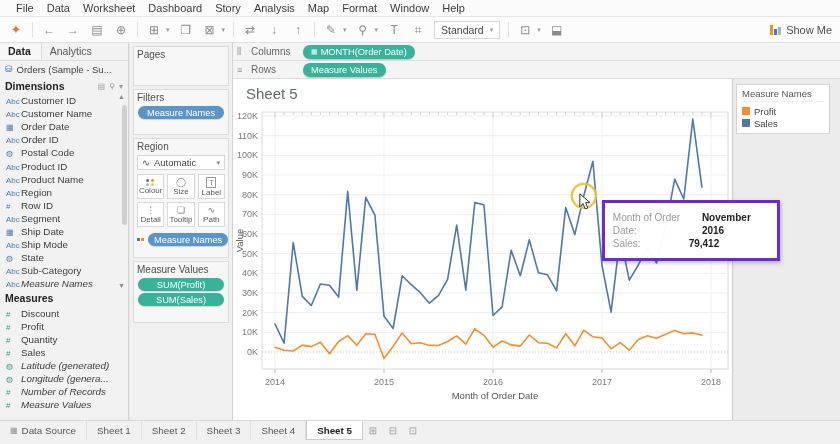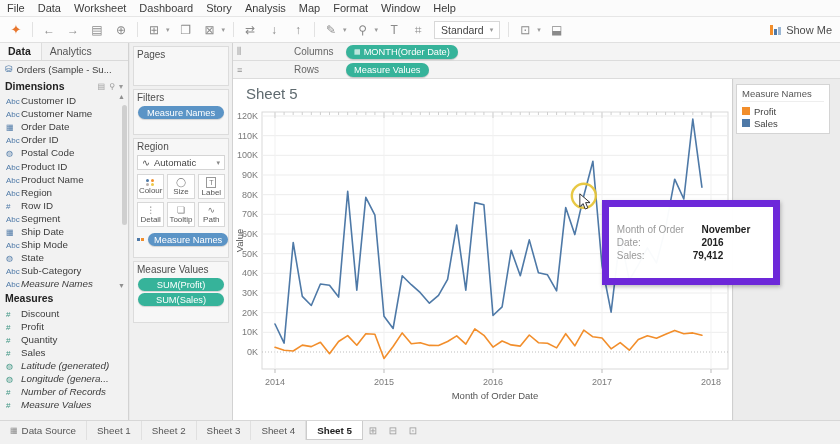--- a/index.html
+++ b/index.html
@@ -1,20 +1,20 @@
 <!DOCTYPE html>
 <html><head>
 <meta charset="utf-8">
 <style>
   * { margin:0; padding:0; box-sizing:border-box; }
   html,body { width:840px; height:444px; overflow:hidden; }
   body { font-family:"Liberation Sans", sans-serif; font-size:10px; color:#333; background:#e9e9e9; position:relative; }
 
   
-  .menubar { position:absolute; left:0; top:0; width:840px; height:17px; background:#fbfbfb; border-bottom:1px solid #e6e6e6; display:flex; align-items:center; gap:13px; padding:0 7px; font-size:11px; color:#3b3b3b; }
+  .menubar { position:absolute; left:0; top:0; width:840px; height:17px; background:#fbfbfb; border-bottom:1px solid #e6e6e6; display:flex; align-items:center; gap:13px; padding:0 16px; font-size:11px; color:#3b3b3b; }
   .menu-item { cursor:default; }
 
   
   .toolbar { position:absolute; left:0; top:17px; width:840px; height:26px; background:#fcfcfc; border-bottom:1px solid #e0e0e0; display:flex; align-items:center; gap:8px; padding:0 8px; color:#8a8a8a; font-size:12px; }
   .tb-icon { width:16px; text-align:center; cursor:pointer; }
   .tb-sep { width:1px; height:15px; background:#e2e2e2; }
   .tb-caret { font-size:7px; color:#9a9a9a; margin-left:-4px; cursor:pointer; }
   .tb-select { display:flex; align-items:center; gap:10px; border:1px solid #d8d8d8; background:#fff; height:18px; padding:0 6px; font-size:10.5px; color:#444; cursor:pointer;justify-content:center; }
   .showme { margin-left:auto; display:flex; align-items:center; gap:5px; color:#4b4b4b; font-size:11px; cursor:pointer; }
   .showme-bars { display:flex; align-items:flex-end; gap:1px; height:10px; }
@@ -60,33 +60,33 @@
   .mark-btn .ml { font-size:8px; color:#555; }
   .colour-dots { display:grid; grid-template-columns:4px 4px; gap:1px; }
   .colour-dots i { width:3px; height:3px; border-radius:50%; display:block; }
   .marks-pill-row { display:flex; align-items:center; gap:2px; margin-top:4px; }
   .mn-ic { display:grid; grid-template-columns:3px 3px; gap:1px; flex:0 0 8px; }
   .mn-ic i { width:3px; height:3px; display:block; }
 
   
   .shelf-row { position:absolute; left:233px; width:607px; height:18px; background:#f4f4f4; border-bottom:1px solid #dcdcdc; display:flex; align-items:center; padding:0 4px; }
   .shelf-row .sh-ic { color:#8f8f8f; font-size:9px; width:14px; }
-  .shelf-row .sh-label { color:#666; font-size:10px; width:52px;margin-left:43px; }
+  .shelf-row .sh-label { color:#666; font-size:10px; width:52px; }
   .shelf-pill { height:14px; border-radius:7px; background:#36b39a; color:#fff; font-size:9.3px; display:flex; align-items:center; gap:3px; padding:0 8px; box-shadow:0 1px 1px rgba(0,0,0,.2); cursor:pointer; }
   .shelf-pill .pip { font-size:7px; opacity:.9; }
 
   
   .worksheet { position:absolute; left:233px; top:36px; width:500px; height:341px; background:#fff; border-right:1px solid #cfcfcf; }
   .sheet-title { position:absolute; left:13px; top:6px; font-size:15px; color:#5f6a6f; }
   .chart-svg { position:absolute; left:0; top:0; }
   .chart-svg text.tick { font-size:9px; fill:#7a7a7a; font-family:"Liberation Sans",sans-serif; }
   .chart-svg text.axis-title { font-size:9.5px; fill:#555; font-family:"Liberation Sans",sans-serif; }
 
   
-  .tooltip { position:absolute; width:178px; background:rgba(255,255,255,.97); border:7px solid #6d28d9; box-shadow:1px 2px 4px rgba(0,0,0,.25); padding:16px 8px; font-size:10px; z-index:5; }
+  .tooltip { position:absolute; width:178px; background:rgba(255,255,255,.97); border:3px solid #6d28d9; box-shadow:1px 2px 4px rgba(0,0,0,.25); padding:8px 8px; font-size:10px; z-index:5; }
   .tt-row { display:flex; gap:4px; line-height:13px; }
   .tt-label { color:#9a9a9a; }
   .tt-val { color:#222; font-weight:bold; }
   .tt-row.second .tt-val { margin-left:44px; }
 
   
   .gutter { position:absolute; left:734px; top:36px; width:106px; height:341px; background:#ececec; }
   .legend-card { position:absolute; left:2px; top:5px; width:94px; background:#fff; border:1px solid #d4d4d4; padding:3px 5px 4px 5px; }
   .legend-title { font-size:9.5px; color:#555; border-bottom:1px solid #eee; padding-bottom:2px; margin-bottom:3px; }
   .legend-item { display:flex; align-items:center; gap:4px; font-size:9.5px; color:#444; height:12px; cursor:pointer; }

